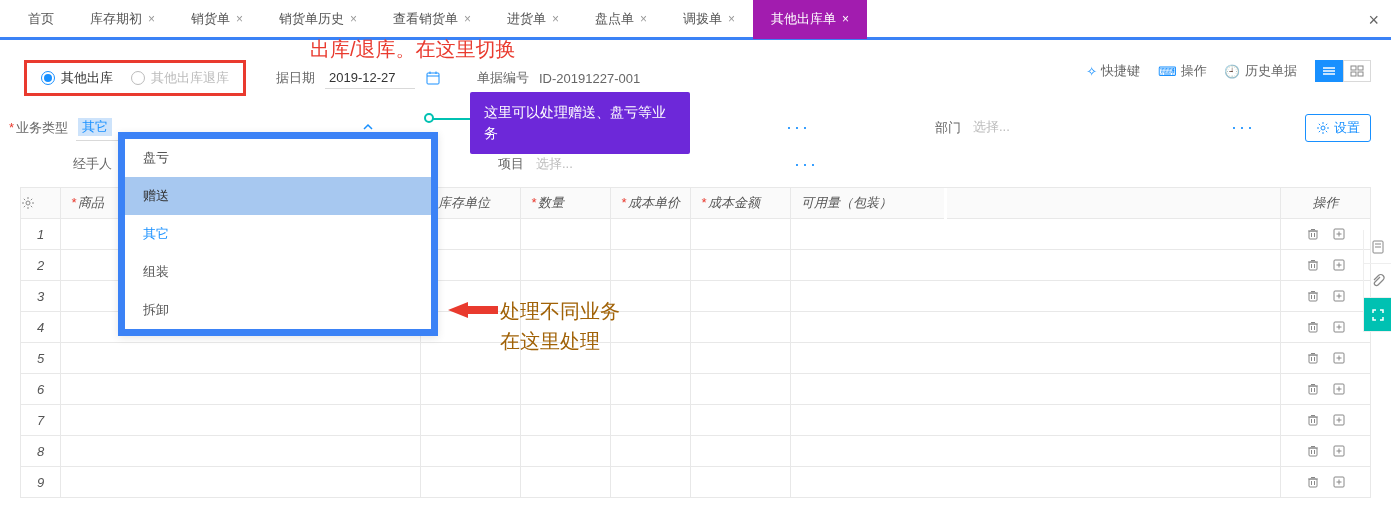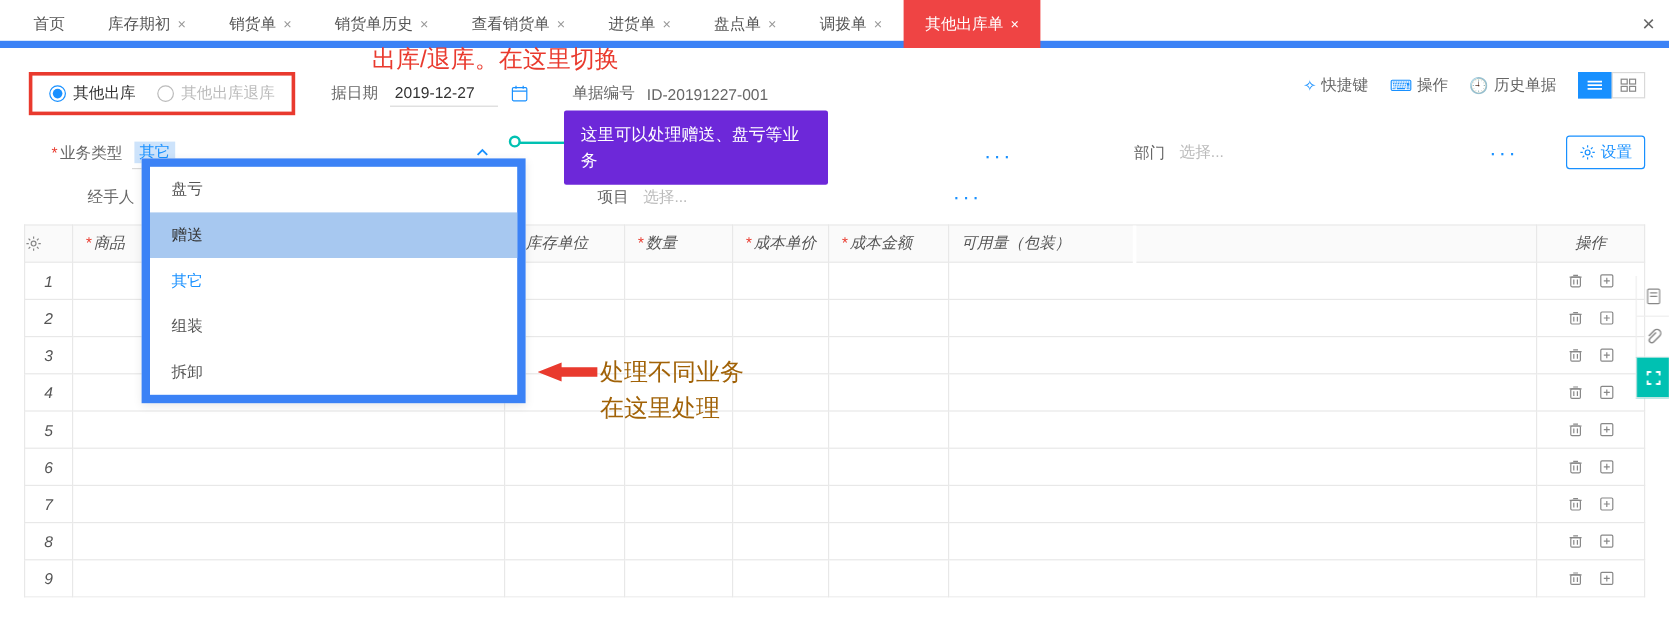--- a/index.html
+++ b/index.html
@@ -1,21 +1,21 @@
 <!DOCTYPE html>
 <html><head>
 <meta charset="utf-8">
 <style>
 * { box-sizing: border-box; margin: 0; padding: 0; }
 body { font-family: -apple-system, "Helvetica Neue", Arial, sans-serif; font-size: 13px; color: #333; background: #fff; width: 1391px; position: relative; }
 
 
-.tabs { display: flex; height: 40px; border-bottom: 6px solid #3b82f6; padding-left: 10px; position: relative; }
+.tabs { display: flex; align-items: center; height: 40px; border-bottom: 3px solid #3b82f6; padding-left: 10px; position: relative; }
 .tab { display: flex; align-items: center; padding: 0 18px; height: 40px; cursor: pointer; color: #555; }
-.tab.active { background: #ef4444; color: #fff; }
+.tab.active { background: #a21caf; color: #fff; }
 .tab .x { margin-left: 6px; font-size: 12px; color: #999; }
 .tab.active .x { color: #fff; }
 .global-close { position: absolute; right: 12px; top: 10px; font-size: 18px; color: #666; cursor: pointer; }
 
 
 .formbar { display: flex; align-items: center; padding: 20px 24px 10px 24px; position: relative; }
 .radio-group { display: flex; align-items: flex-end; gap: 18px; border: 3px solid #e93a2e; padding: 6px 14px; }
 .radio { display: flex; align-items: center; gap: 6px; cursor: pointer; }
 .radio-circle { width: 14px; height: 14px; border-radius: 50%; border: 1px solid #bbb; display: inline-flex; align-items: center; justify-content: center; }
 .radio-circle.sel { border-color: #1890ff; }
@@ -33,21 +33,21 @@
 .tlink { display: flex; align-items: center; gap: 4px; cursor: pointer; color: #666; }
 .tlink svg, .tlink .glyph { color: #1890ff; }
 .view-toggle { display: flex; }
 .vt-btn { width: 28px; height: 22px; display: flex; align-items: center; justify-content: center; border: 1px solid #d9d9d9; cursor: pointer; }
 .vt-btn.active { background: #1890ff; border-color: #1890ff; color: #fff; }
 
 
 .anno-top { position: absolute; left: 310px; top: 36px; color: #e93a2e; font-size: 20px; }
 
 
-.row2 { display: flex; align-items: flex-end; padding: 8px 24px 4px 32px; position: relative; margin-left: 10px; }
+.row2 { display: flex; align-items: center; padding: 8px 24px 4px 8px; position: relative; }
 .field { display: flex; align-items: center; gap: 8px; }
 .req { color: #e93a2e; margin-right: 2px; }
 .label { color: #666; width: 60px; text-align: right; }
 .select-box { width: 300px; border-bottom: 1px solid #d9d9d9; display: flex; align-items: center; justify-content: space-between; padding: 4px 2px; cursor: pointer; color: #1890ff; }
 .select-box .chev { color: #1890ff; }
 .plain-select { color: #bbb; width: 240px; border-bottom: 1px solid transparent; padding: 4px 2px; }
 .more-dots { color: #1890ff; font-size: 18px; margin-left: 10px; cursor: pointer; letter-spacing: 2px; }
 .dept-group { position: absolute; left: 935px; display: flex; align-items: center; gap: 10px; }
 .settings-btn { position: absolute; right: 20px; border: 1px solid #1890ff; color: #1890ff; border-radius: 3px; padding: 4px 10px; display: flex; align-items: center; gap: 4px; cursor: pointer; }
 

